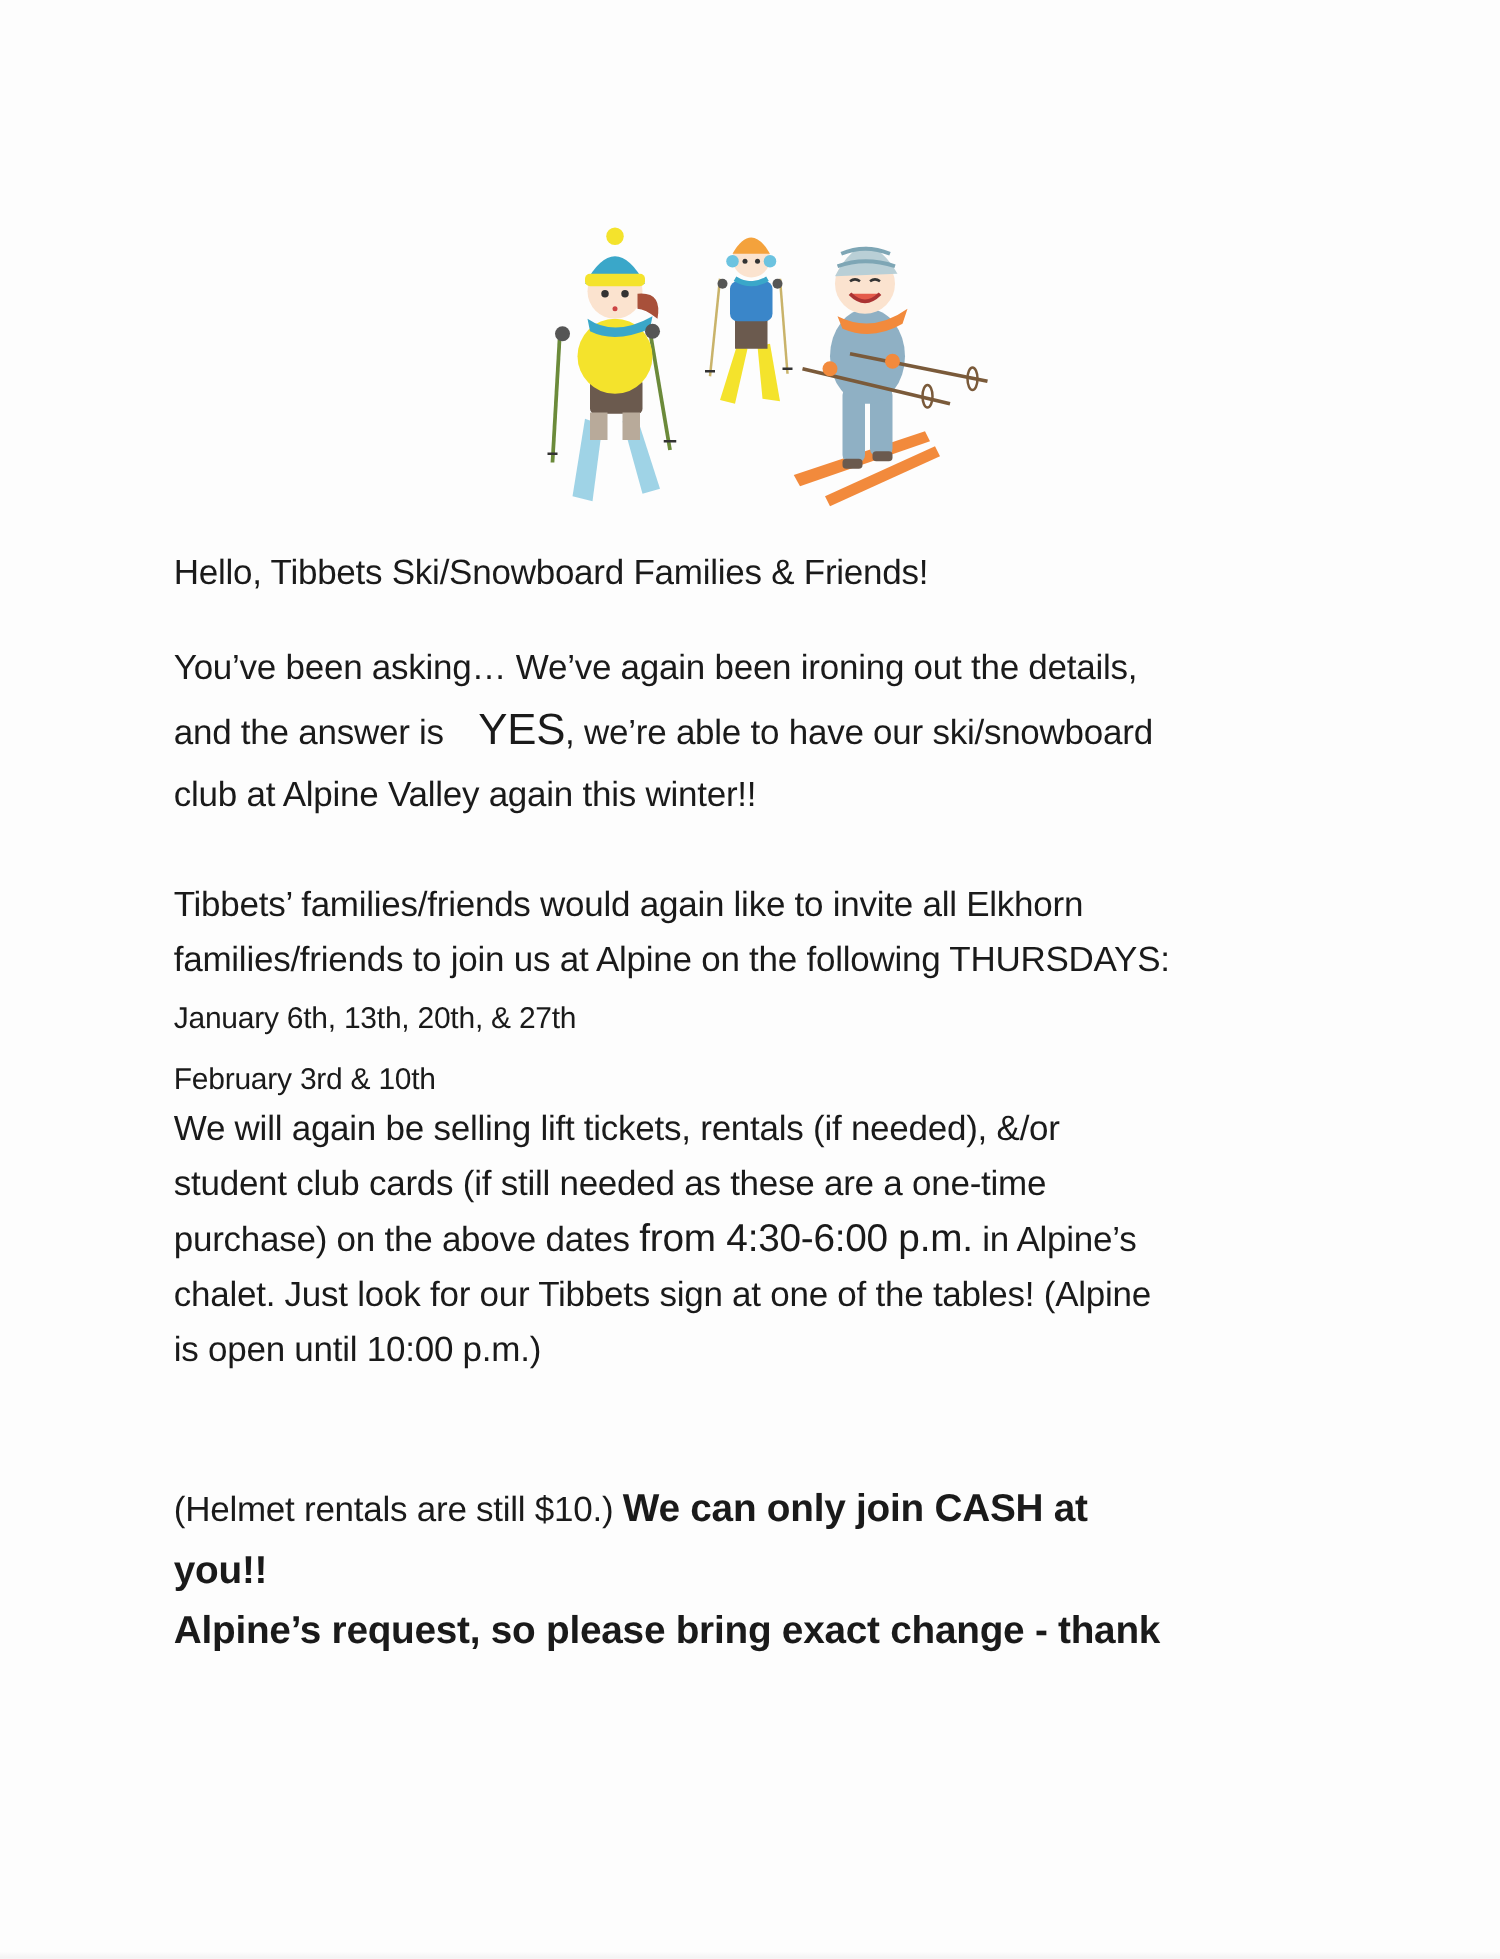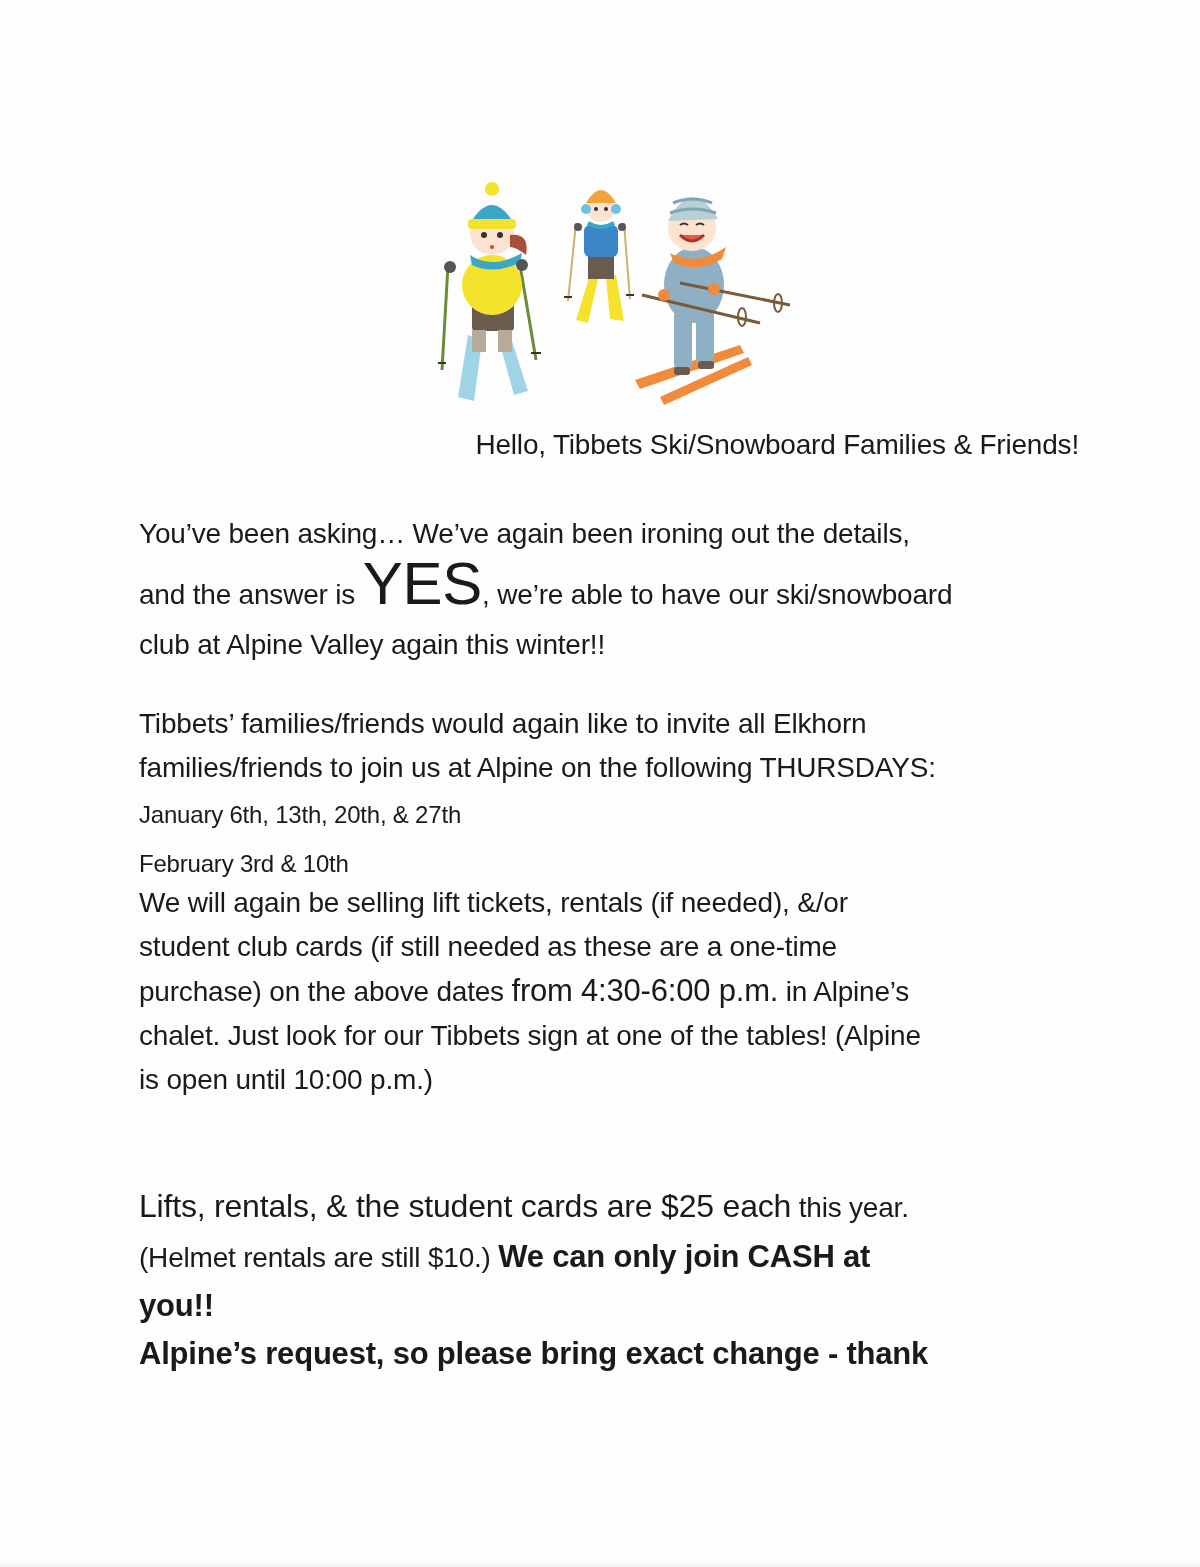--- a/index.html
+++ b/index.html
@@ -7,24 +7,24 @@
       width: 1200px; height: 1567px;
       background: #fdfdfd;
       position: relative;
       overflow: hidden;
       font-family: "Liberation Sans", sans-serif;
       color: #1a1a1a;
     }
     .illustration { position: absolute; left: 430px; top: 175px; width: 370px; height: 235px; }
     .text-block { position: absolute; left: 139px; width: 940px; letter-spacing: -0.2px; }
     .p { font-size: 28px; line-height: 44px; margin: 0; }
-    #greeting { top: 423px; text-align: right; }
+    #greeting { top: 436px; }
     #intro { top: 512px; }
     #intro .line2 { line-height: 56px; }
-    .yes { font-size: 60px; }
+    .yes { font-size: 35px; margin-left: 20px; }
     #invite { top: 702px; }
     .date-line { font-size: 24px; line-height: 49px; }
     #selling { top: 881px; }
     .big28 { font-size: 31px; }
     #pricing { top: 1182px; }
     .p-lg { font-size: 32px; line-height: 48px; }
     .p-md { font-size: 28px; }
     .bold { font-weight: bold; font-size: 31px; }
     .bottom-edge { position: absolute; left: 0; bottom: 0; width: 1200px; height: 6px; background: linear-gradient(#fdfdfd, #f2f2f2); }
   </style>
@@ -123,19 +123,18 @@
 
 <div class="text-block" id="selling">
   <p class="p">We will again be selling lift tickets, rentals (if needed), &amp;/or</p>
   <p class="p">student club cards (if still needed as these are a one-time</p>
   <p class="p"><span>purchase) on the above dates </span><span class="big28">from 4:30-6:00 p.m.</span><span> in Alpine’s</span></p>
   <p class="p">chalet. Just look for our Tibbets sign at one of the tables! (Alpine</p>
   <p class="p">is open until 10:00 p.m.)</p>
 </div>
 
 <div class="text-block" id="pricing">
-  <p class="p p-lg"><span>Lifts, rentals, &amp; the student cards are $25 each</span><span class="p-md"> this year.</span></p>
   <p class="p p-lg"><span class="p-md">(Helmet rentals are still $10.) </span><span class="bold">We can only join CASH at</span></p>
   <p class="p p-lg bold">you!!</p>
   <p class="p p-lg bold">Alpine’s request, so please bring exact change - thank</p>
 </div>
 
 <div class="bottom-edge"></div>
 
 </body></html>

